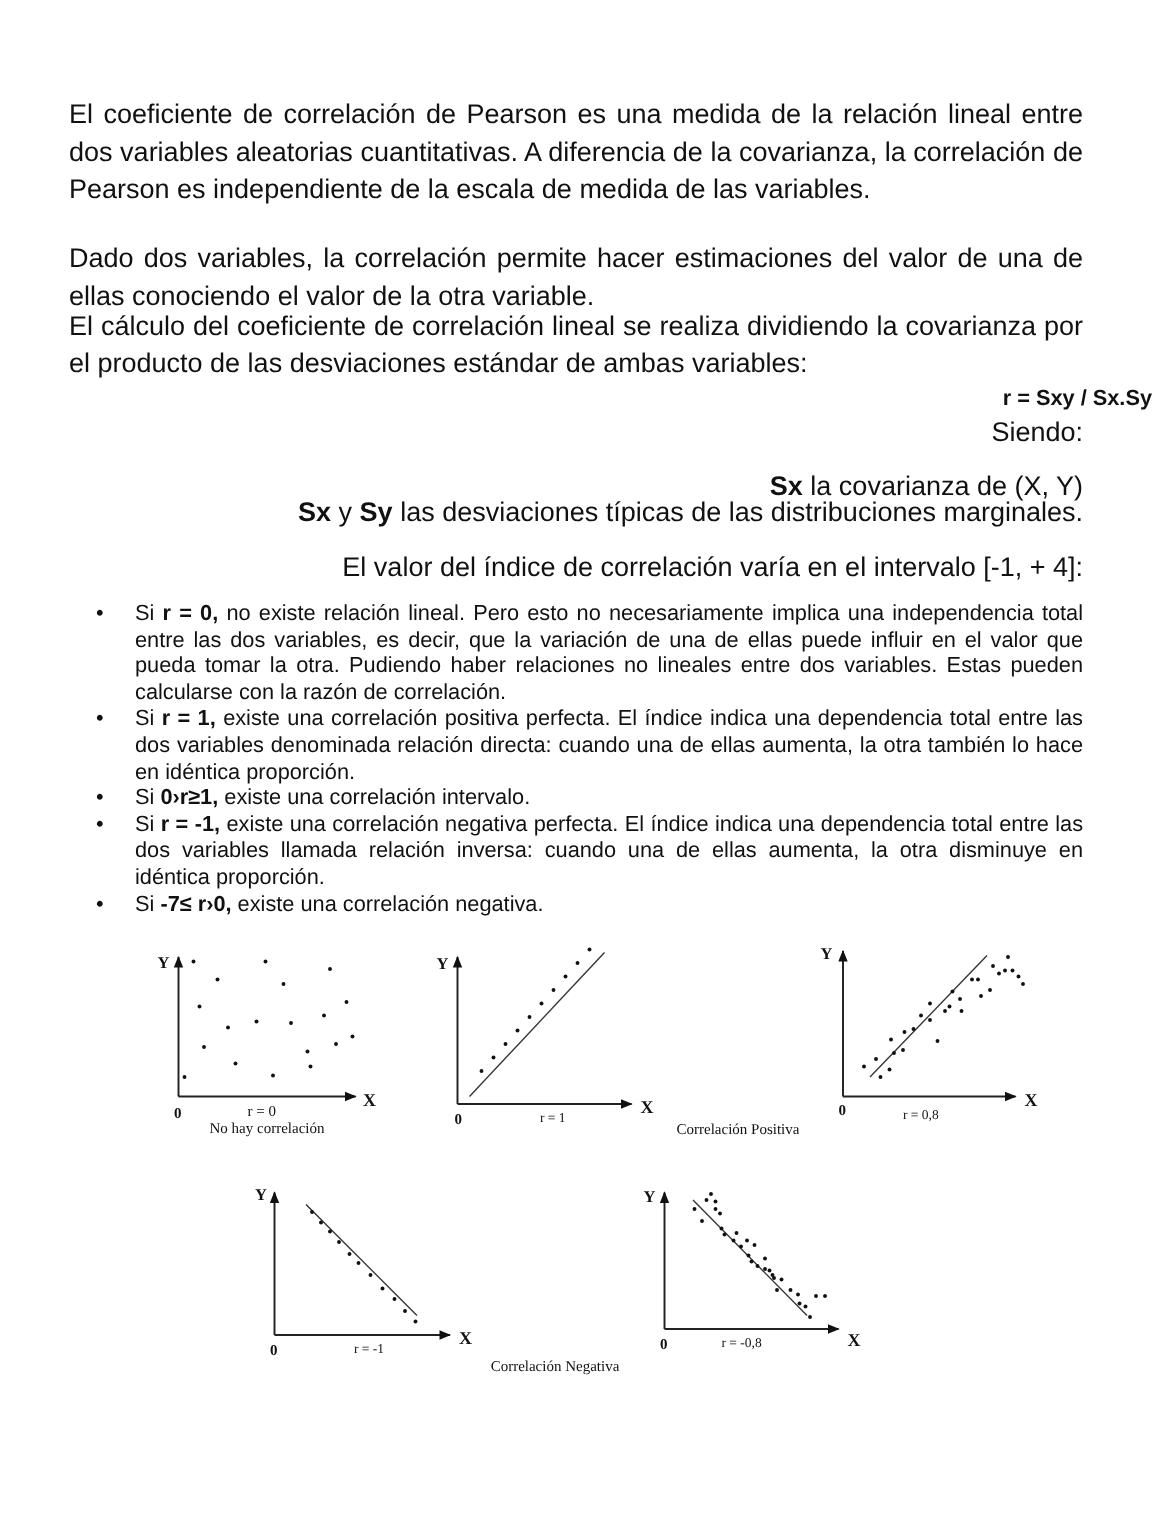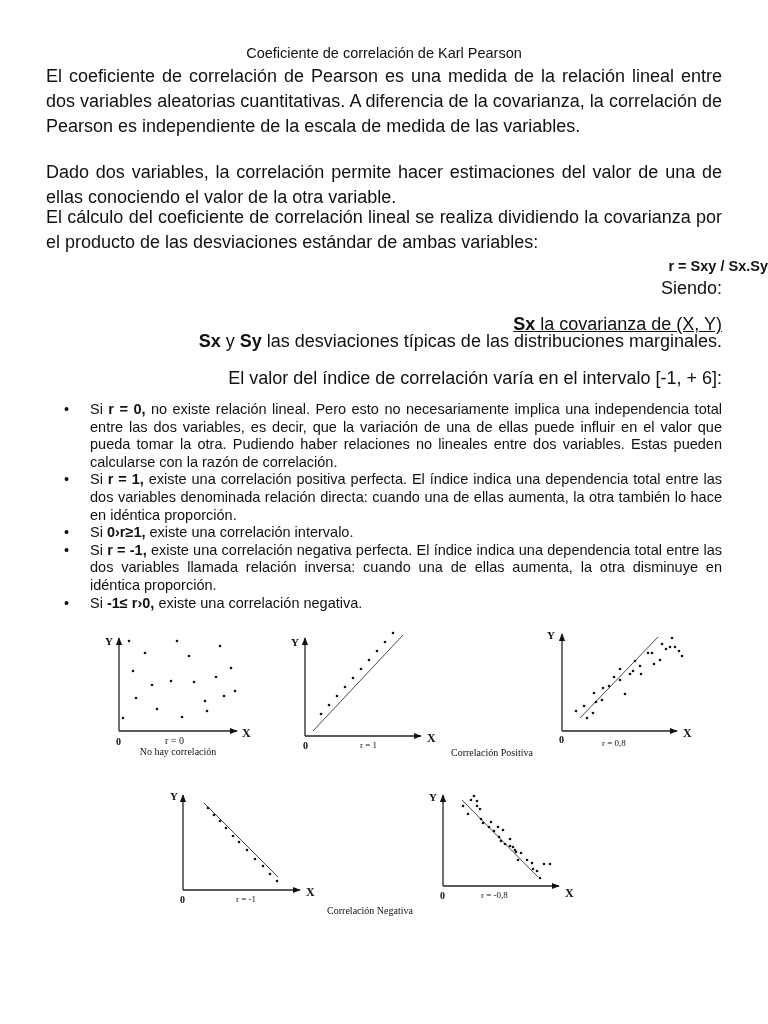--- a/index.html
+++ b/index.html
@@ -19,41 +19,40 @@
   ul.bullets li { position: relative; padding-left: 44px; text-align: justify; }
   ul.bullets li::before { content: "\2022"; position: absolute; left: 18px; top: 0; }
   svg.charts { position: absolute; left: 0; top: 0; }
   .chart-text { font-family: "Liberation Serif", serif; fill: #111; }
 </style>
 </head>
 <body>
 
 <div class="page">
 
-  <div class="title">Coeficiente de correlación de Karl Pearson</div>
 
   <p class="p" style="top:64px;">El coeficiente de correlación de Pearson es una medida de la relación lineal entre dos variables aleatorias cuantitativas. A diferencia de la covarianza, la correlación de Pearson es independiente de la escala de medida de las variables.</p>
   <p class="p" style="top:160px;">Dado dos variables, la correlación permite hacer estimaciones del valor de una de ellas conociendo el valor de la otra variable.</p>
   <p class="p" style="top:205px;">El cálculo del coeficiente de correlación lineal se realiza dividiendo la covarianza por el producto de las desviaciones estándar de ambas variables:</p>
 
   <div class="formula">r =  Sxy / Sx.Sy</div>
 
   <p class="p nojust" style="top:276px;">Siendo:</p>
 
-  <p class="p nojust" style="top:312px;text-decoration:underline;"><b>Sx</b><span> la covarianza de (X, Y)</span></p>
+  <p class="p nojust" style="top:312px;"><b>Sx</b><span> la covarianza de (X, Y)</span></p>
   <p class="p nojust" style="top:329px;"><b>Sx</b><span> y </span><b>Sy</b><span> las desviaciones típicas de las distribuciones marginales.</span></p>
 
-  <p class="p nojust" style="top:366px;">El valor del índice de correlación varía en el intervalo [-1, + 6]:</p>
+  <p class="p nojust" style="top:366px;">El valor del índice de correlación varía en el intervalo [-1, + 4]:</p>
 
   <ul class="bullets">
     <li><span>Si </span><b>r = 0,</b><span> no existe relación lineal. Pero esto no necesariamente implica una independencia total entre las dos variables, es decir, que la variación de una de ellas puede influir en el valor que pueda tomar la otra. Pudiendo haber relaciones no lineales entre dos variables. Estas pueden calcularse con la razón de correlación.</span></li>
     <li><span>Si </span><b>r = 1,</b><span> existe una correlación positiva perfecta. El índice indica una dependencia total entre las dos variables denominada relación directa: cuando una de ellas aumenta, la otra también lo hace en idéntica proporción.</span></li>
     <li><span>Si </span><b>0›r≥1,</b><span> existe una correlación intervalo.</span></li>
     <li><span>Si </span><b>r = -1,</b><span> existe una correlación negativa perfecta. El índice indica una dependencia total entre las dos variables llamada relación inversa: cuando una de ellas aumenta, la otra disminuye en idéntica proporción.</span></li>
-    <li><span>Si </span><b>-1≤ r›0,</b><span> existe una correlación negativa.</span></li>
+    <li><span>Si </span><b>-7≤ r›0,</b><span> existe una correlación negativa.</span></li>
   </ul>
 
   <svg class="charts" width="768" height="1024">
     <defs>
       <marker id="arrow" viewBox="0 0 10 10" refX="9" refY="5" markerWidth="6" markerHeight="6" orient="auto">
         <path d="M0,1 L10,5 L0,9 z" fill="#111"></path>
       </marker>
     </defs>
 
     <g id="chart0">

